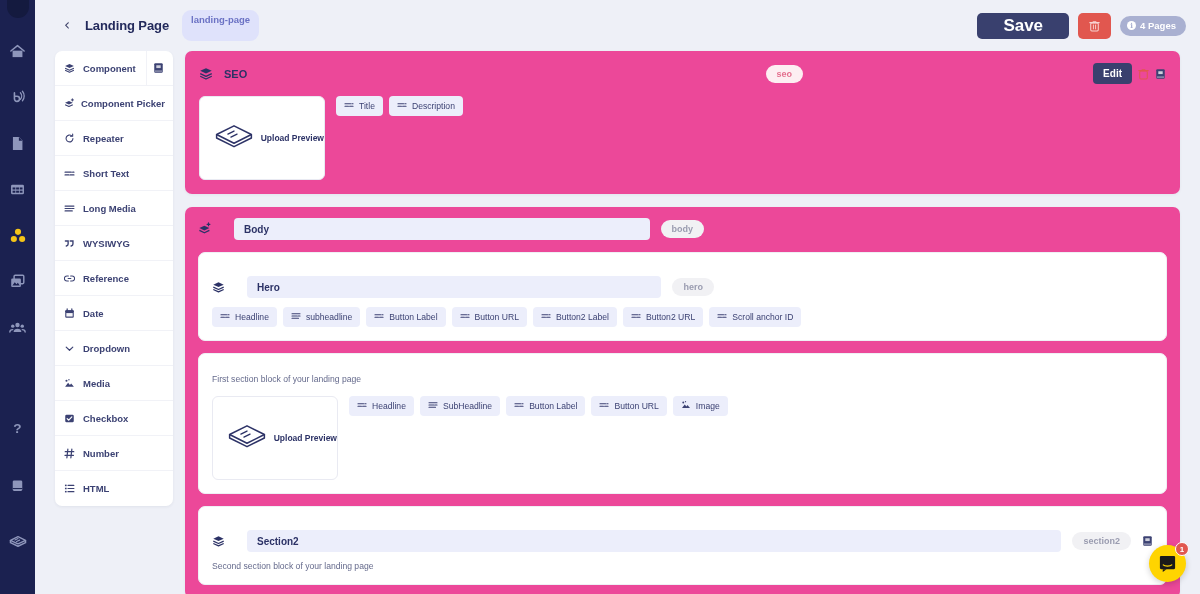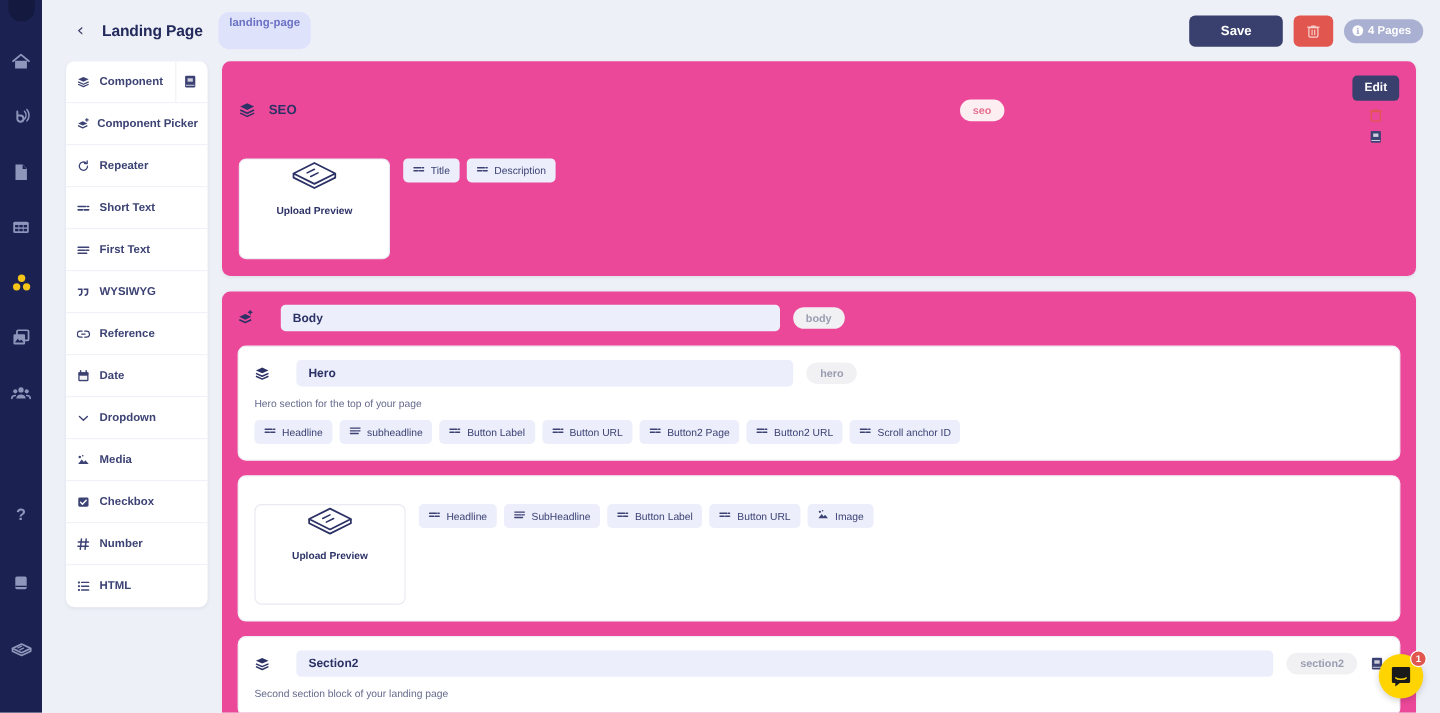--- a/index.html
+++ b/index.html
@@ -59,21 +59,21 @@
   .slug-pill {
     margin-left: 13px;
     background: #dfe2fb; color: #6b72c4;
     font-size: 9.5px; border-radius: 9px;
     padding: 4px 9px 16px 9px; font-weight: bold;
   }
   .header-right { margin-left: auto; display: flex; align-items: center; gap: 9px; }
   .btn-save {
     background: #39406e; color: #fff;
     border: none; border-radius: 5px;
-    font-size: 11px; font-weight: bold;
+    font-size: 17px; font-weight: bold;
     padding: 0 26px; height: 26px;
     cursor: pointer; font-family: "Liberation Sans", sans-serif;
   }
   .btn-del {
     background: #e1574f; border: none; border-radius: 5px;
     width: 33px; height: 26px; cursor: pointer;
     display:flex; align-items:center; justify-content:center;
   }
   .pages-pill {
     background: #a9b0d1; color: #fff;
@@ -138,21 +138,21 @@
     background: #39406e; color: #fff; border: none; border-radius: 4px;
     font-size: 10px; font-weight: bold; height: 21px; padding: 0 10px;
     cursor: pointer; font-family: "Liberation Sans", sans-serif;
   }
   .ico-btn { cursor: pointer; display:flex; align-items:center; }
 
   
   .upload {
     width: 126px; height: 84px;
     border: 1px solid #e9eaf2; border-radius: 6px;
-    display: flex; flex-direction: column; align-items: center; justify-content: flex-start;
+    display: flex; flex-direction: row; align-items: center; justify-content: flex-end;
     gap: 7px; cursor: pointer; background:#fff;
     flex: 0 0 126px;
   }
   .upload span { font-size: 8.5px; font-weight: bold; color: #2c3266; }
 
   .fields-area { display: flex; gap: 11px; margin-top: 12px; align-items: flex-start; }
   .chips { display: flex; flex-wrap: wrap; gap: 6px; align-content: flex-start; }
   .chip {
     background: #eceefb; border-radius: 4px;
     height: 20px; display: inline-flex; align-items: center; gap: 5px;
@@ -173,21 +173,21 @@
 
   .inner-card {
     background: #fff; border: 1px solid #eff0f5; border-radius: 7px;
     margin-top: 12px; padding: 11px 13px 13px 13px;
     position: relative;
   }
   .inner-desc { font-size: 8.6px; color: #656a8c; margin-top: 9px; }
   .nb-hero { flex: 1 1 auto; }
   .hero-chips { margin-top: 9px; }
 
-  .sect-head { display:flex; align-items:center; }
+  .sect-head { display:flex; align-items:center;margin-top:12px; }
   .sect-book { margin-left:auto; cursor:pointer; display:flex; align-items:center;}
 
   
   .chat {
     position: absolute; right: 14px; bottom: 12px;
     width: 37px; height: 37px; border-radius: 50%;
     background: #ffd400; display: flex; align-items: center; justify-content: center;
     cursor: pointer; box-shadow: 0 2px 6px rgba(0,0,0,.18);
     z-index: 20;
   }
@@ -353,21 +353,21 @@
             </span>
             <span>Short Text</span>
           </div>
           <div class="pal-item">
             <span class="pal-ico">
               <svg width="11" height="11" viewBox="0 0 16 16">
                 <path d="M1.6 4.4h12.8M1.6 8h8M1.6 11.6h10.4" stroke="#3c4273" stroke-width="1.8" stroke-linecap="round"></path>
                 <path d="M11 8h3.4" stroke="#3c4273" stroke-width="1.8" stroke-linecap="round"></path>
               </svg>
             </span>
-            <span>First Text</span>
+            <span>Long Media</span>
           </div>
           <div class="pal-item">
             <span class="pal-ico">
               <svg width="11" height="11" viewBox="0 0 16 16">
                 <path d="M2 4.4h4v4.2c0 1.6-1.2 2.6-2.6 3M9 4.4h4v4.2c0 1.6-1.2 2.6-2.6 3" stroke="#3c4273" stroke-width="2" fill="none" stroke-linecap="round"></path>
               </svg>
             </span>
             <span>WYSIWYG</span>
           </div>
           <div class="pal-item">
@@ -446,21 +446,21 @@
               <svg width="14" height="14" viewBox="0 0 16 16">
                 <path d="M8 1.3 14.6 4.4 8 7.5 1.4 4.4Z" fill="#2c3266"></path>
                 <path d="M1.4 7.6 8 10.7l6.6-3.1" fill="none" stroke="#2c3266" stroke-width="1.5" stroke-linejoin="round"></path>
                 <path d="M1.4 10.6 8 13.7l6.6-3.1" fill="none" stroke="#2c3266" stroke-width="1.5" stroke-linejoin="round"></path>
               </svg>
             </span>
             <span class="sec-title">SEO</span>
             <span style="margin-left:auto;display:flex;align-items:center;gap:8px;">
               <span class="badge badge-seo">seo</span>
             </span>
-            <span class="head-tools" style="margin-left:290px;flex-direction:column;">
+            <span class="head-tools" style="margin-left:290px;">
               <button class="btn-edit">Edit</button>
               <span class="ico-btn">
                 <svg width="11" height="12" viewBox="0 0 14 15">
                   <rect x="2.2" y="3.6" width="9.6" height="10.2" rx="1.4" fill="none" stroke="#e1574f" stroke-width="1.3"></rect>
                   <path d="M1 3.2h12" stroke="#e1574f" stroke-width="1.3" stroke-linecap="round"></path>
                   <path d="M5.2 2.2h3.6" stroke="#e1574f" stroke-width="1.3" stroke-linecap="round"></path>
                 </svg>
               </span>
               <span class="ico-btn">
                 <svg width="11" height="12" viewBox="0 0 14 15">
@@ -517,21 +517,20 @@
                     <svg width="13" height="13" viewBox="0 0 16 16">
                       <path d="M8 1.6 14.4 4.5 8 7.4 1.6 4.5Z" fill="#2c3266"></path>
                       <path d="M1.6 7.6 8 10.5l6.4-2.9" fill="none" stroke="#2c3266" stroke-width="1.5" stroke-linejoin="round"></path>
                       <path d="M1.6 10.5 8 13.4l6.4-2.9" fill="none" stroke="#2c3266" stroke-width="1.5" stroke-linejoin="round"></path>
                     </svg>
                   </span>
                   <div class="namebar nb-hero">Hero</div>
                   <span class="badge badge-grey">hero</span>
                   <span style="flex:0 0 428px"></span>
                 </div>
-                <div class="inner-desc">Hero section for the top of your page</div>
                 <div class="chips hero-chips">
                   <span class="chip">
                     <span><svg width="10" height="10" viewBox="0 0 16 16">
                         <path d="M1.6 6h9M1.6 10h5.5M9 10h5.4M12.6 6h1.8" stroke="#3c4273" stroke-width="1.9" stroke-linecap="round"></path>
                       </svg></span>
                     <span>Headline</span>
                   </span>
                   <span class="chip">
                     <span><svg width="10" height="10" viewBox="0 0 16 16">
                         <path d="M1.6 4.4h12.8M1.6 8h8M1.6 11.6h10.4" stroke="#3c4273" stroke-width="1.8" stroke-linecap="round"></path>
@@ -548,37 +547,38 @@
                   <span class="chip">
                     <span><svg width="10" height="10" viewBox="0 0 16 16">
                         <path d="M1.6 6h9M1.6 10h5.5M9 10h5.4M12.6 6h1.8" stroke="#3c4273" stroke-width="1.9" stroke-linecap="round"></path>
                       </svg></span>
                     <span>Button URL</span>
                   </span>
                   <span class="chip">
                     <span><svg width="10" height="10" viewBox="0 0 16 16">
                         <path d="M1.6 6h9M1.6 10h5.5M9 10h5.4M12.6 6h1.8" stroke="#3c4273" stroke-width="1.9" stroke-linecap="round"></path>
                       </svg></span>
-                    <span>Button2 Page</span>
+                    <span>Button2 Label</span>
                   </span>
                   <span class="chip">
                     <span><svg width="10" height="10" viewBox="0 0 16 16">
                         <path d="M1.6 6h9M1.6 10h5.5M9 10h5.4M12.6 6h1.8" stroke="#3c4273" stroke-width="1.9" stroke-linecap="round"></path>
                       </svg></span>
                     <span>Button2 URL</span>
                   </span>
                   <span class="chip">
                     <span><svg width="10" height="10" viewBox="0 0 16 16">
                         <path d="M1.6 6h9M1.6 10h5.5M9 10h5.4M12.6 6h1.8" stroke="#3c4273" stroke-width="1.9" stroke-linecap="round"></path>
                       </svg></span>
                     <span>Scroll anchor ID</span>
                   </span>
                 </div>
               </div>
               <div class="inner-card">
+                <div class="inner-desc">First section block of your landing page</div>
                 <div class="fields-area">
                   <div class="upload">
                     <svg width="40" height="30" viewBox="0 0 46 34">
                       <path d="M23 3 43 13 23 23 3 13Z" fill="none" stroke="#2c3266" stroke-width="1.7" stroke-linejoin="round"></path>
                       <path d="M16 12.5l7-3.5M19.5 16l7-3.5" stroke="#2c3266" stroke-width="1.5" stroke-linecap="round"></path>
                       <path d="M3 13v4l20 10 20-10v-4" fill="none" stroke="#2c3266" stroke-width="1.7" stroke-linejoin="round"></path>
                     </svg>
                     <span>Upload Preview</span>
                   </div>
                   <div class="chips">

